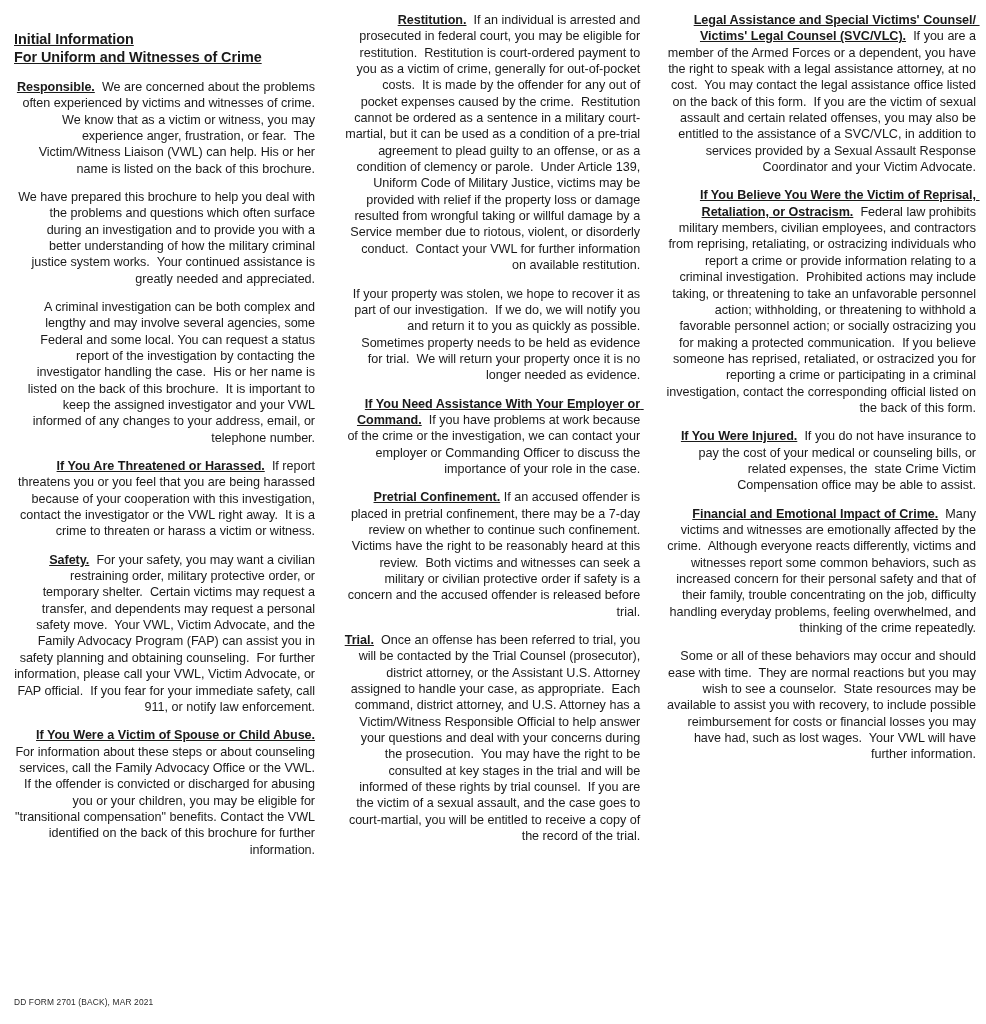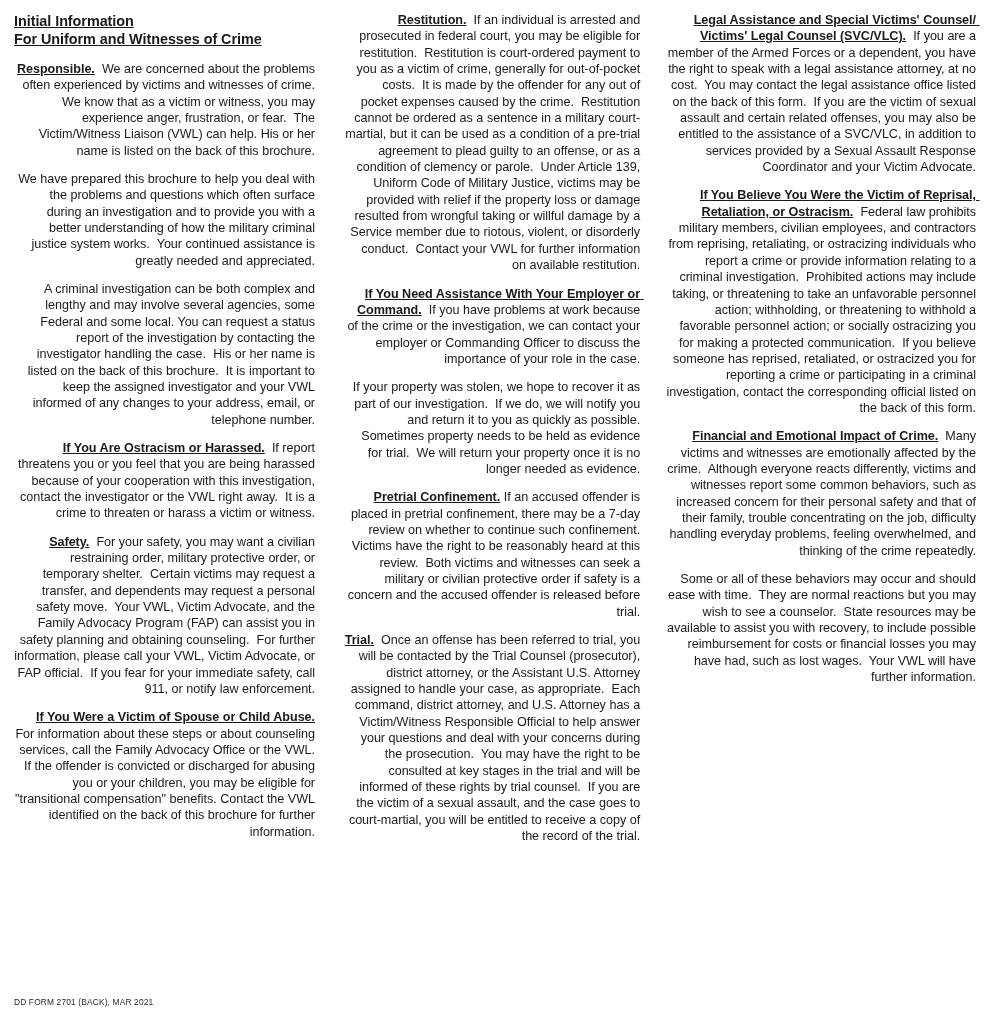--- a/index.html
+++ b/index.html
@@ -50,21 +50,21 @@
   }
   p.para:last-child { margin-bottom: 12px; }
 
   .hd {
     font-weight: bold;
     text-decoration: underline;
     text-underline-offset: 1px;
   }
 
   .title-block {
-    margin: 0 0 12px 0;
+    margin: 18px 0 12px 0;
   }
   .title-line {
     display: block;
     font-weight: bold;
     font-size: 14.4px;
     line-height: 18.4px;
     text-decoration: underline;
     text-underline-offset: 1px;
     width: fit-content;
     letter-spacing: -0.05px;
@@ -89,40 +89,41 @@
 
     <div class="col col-1">
       <div class="title-block">
         <span class="title-line">Initial Information</span>
         <span class="title-line">For Uniform and Witnesses of Crime</span>
       </div>
       <div>
           <p class="para"><span class="hd">Responsible.</span><span>  We are concerned about the problems often experienced by victims and witnesses of crime.  We know that as a victim or witness, you may experience anger, frustration, or fear.  The Victim/Witness Liaison (VWL) can help. His or her name is listed on the back of this brochure.</span></p>
           <p class="para"><span>We have prepared this brochure to help you deal with the problems and questions which often surface during an investigation and to provide you with a better understanding of how the military criminal justice system works.  Your continued assistance is greatly needed and appreciated.</span></p>
           <p class="para"><span>A criminal investigation can be both complex and lengthy and may involve several agencies, some Federal and some local. You can request a status report of the investigation by contacting the investigator handling the case.  His or her name is listed on the back of this brochure.  It is important to keep the assigned investigator and your VWL informed of any changes to your address, email, or telephone number.</span></p>
-          <p class="para"><span class="hd">If You Are Ostracism or Harassed.</span><span>  If report threatens you or you feel that you are being harassed because of your cooperation with this investigation, contact the investigator or the VWL right away.  It is a crime to threaten or harass a victim or witness.</span></p>
+          <p class="para"><span class="hd">If You Are Threatened or Harassed.</span><span>  If report threatens you or you feel that you are being harassed because of your cooperation with this investigation, contact the investigator or the VWL right away.  It is a crime to threaten or harass a victim or witness.</span></p>
           <p class="para"><span class="hd">Safety.</span><span>  For your safety, you may want a civilian restraining order, military protective order, or temporary shelter.  Certain victims may request a transfer, and dependents may request a personal safety move.  Your VWL, Victim Advocate, and the Family Advocacy Program (FAP) can assist you in safety planning and obtaining counseling.  For further information, please call your VWL, Victim Advocate, or FAP official.  If you fear for your immediate safety, call 911, or notify law enforcement.</span></p>
           <p class="para"><span class="hd">If You Were a Victim of Spouse or Child Abuse.</span><span> For information about these steps or about counseling services, call the Family Advocacy Office or the VWL.  If the offender is convicted or discharged for abusing you or your children, you may be eligible for "transitional compensation" benefits. Contact the VWL identified on the back of this brochure for further information.</span></p>
         </div>
     </div>
 
     <div class="col col-2">
       <div>
           <p class="para"><span class="hd">Restitution.</span><span>  If an individual is arrested and prosecuted in federal court, you may be eligible for restitution.  Restitution is court-ordered payment to you as a victim of crime, generally for out-of-pocket costs.  It is made by the offender for any out of pocket expenses caused by the crime.  Restitution cannot be ordered as a sentence in a military court-martial, but it can be used as a condition of a pre-trial agreement to plead guilty to an offense, or as a condition of clemency or parole.  Under Article 139, Uniform Code of Military Justice, victims may be provided with relief if the property loss or damage resulted from wrongful taking or willful damage by a Service member due to riotous, violent, or disorderly conduct.  Contact your VWL for further information on available restitution.</span></p>
+          <p class="para"><span>If your property was stolen, we hope to recover it as part of our investigation.  If we do, we will notify you and return it to you as quickly as possible.  Sometimes property needs to be held as evidence for trial.  We will return your property once it is no longer needed as evidence.</span></p>
           <p class="para"><span class="hd">If You Need Assistance With Your Employer or Command.</span><span>  If you have problems at work because of the crime or the investigation, we can contact your employer or Commanding Officer to discuss the importance of your role in the case.</span></p>
-          <p class="para"><span>If your property was stolen, we hope to recover it as part of our investigation.  If we do, we will notify you and return it to you as quickly as possible.  Sometimes property needs to be held as evidence for trial.  We will return your property once it is no longer needed as evidence.</span></p>
           <p class="para"><span class="hd">Pretrial Confinement.</span><span> If an accused offender is placed in pretrial confinement, there may be a 7-day review on whether to continue such confinement. Victims have the right to be reasonably heard at this review.  Both victims and witnesses can seek a military or civilian protective order if safety is a concern and the accused offender is released before trial.</span></p>
           <p class="para"><span class="hd">Trial.</span><span>  Once an offense has been referred to trial, you will be contacted by the Trial Counsel (prosecutor), district attorney, or the Assistant U.S. Attorney assigned to handle your case, as appropriate.  Each command, district attorney, and U.S. Attorney has a Victim/Witness Responsible Official to help answer your questions and deal with your concerns during the prosecution.  You may have the right to be consulted at key stages in the trial and will be informed of these rights by trial counsel.  If you are the victim of a sexual assault, and the case goes to court-martial, you will be entitled to receive a copy of the record of the trial.</span></p>
         </div>
     </div>
 
     <div class="col col-3">
       <div>
           <p class="para"><span class="hd">Legal Assistance and Special Victims' Counsel/ Victims' Legal Counsel (SVC/VLC).</span><span>  If you are a member of the Armed Forces or a dependent, you have the right to speak with a legal assistance attorney, at no cost.  You may contact the legal assistance office listed on the back of this form.  If you are the victim of sexual assault and certain related offenses, you may also be entitled to the assistance of a SVC/VLC, in addition to services provided by a Sexual Assault Response Coordinator and your Victim Advocate.</span></p>
           <p class="para"><span class="hd">If You Believe You Were the Victim of Reprisal, Retaliation, or Ostracism.</span><span>  Federal law prohibits military members, civilian employees, and contractors from reprising, retaliating, or ostracizing individuals who report a crime or provide information relating to a criminal investigation.  Prohibited actions may include taking, or threatening to take an unfavorable personnel action; withholding, or threatening to withhold a favorable personnel action; or socially ostracizing you for making a protected communication.  If you believe someone has reprised, retaliated, or ostracized you for reporting a crime or participating in a criminal investigation, contact the corresponding official listed on the back of this form.</span></p>
+          <p class="para"><span class="hd">If You Were Injured.</span><span>  If you do not have insurance to pay the cost of your medical or counseling bills, or related expenses, the  state Crime Victim Compensation office may be able to assist.</span></p>
           <p class="para"><span class="hd">Financial and Emotional Impact of Crime.</span><span>  Many victims and witnesses are emotionally affected by the crime.  Although everyone reacts differently, victims and witnesses report some common behaviors, such as increased concern for their personal safety and that of their family, trouble concentrating on the job, difficulty handling everyday problems, feeling overwhelmed, and thinking of the crime repeatedly.</span></p>
           <p class="para"><span>Some or all of these behaviors may occur and should ease with time.  They are normal reactions but you may wish to see a counselor.  State resources may be available to assist you with recovery, to include possible reimbursement for costs or financial losses you may have had, such as lost wages.  Your VWL will have further information.</span></p>
         </div>
     </div>
 
   </div>
 
   <div class="footer">DD FORM 2701 (BACK), MAR 2021</div>
 </div>
 

